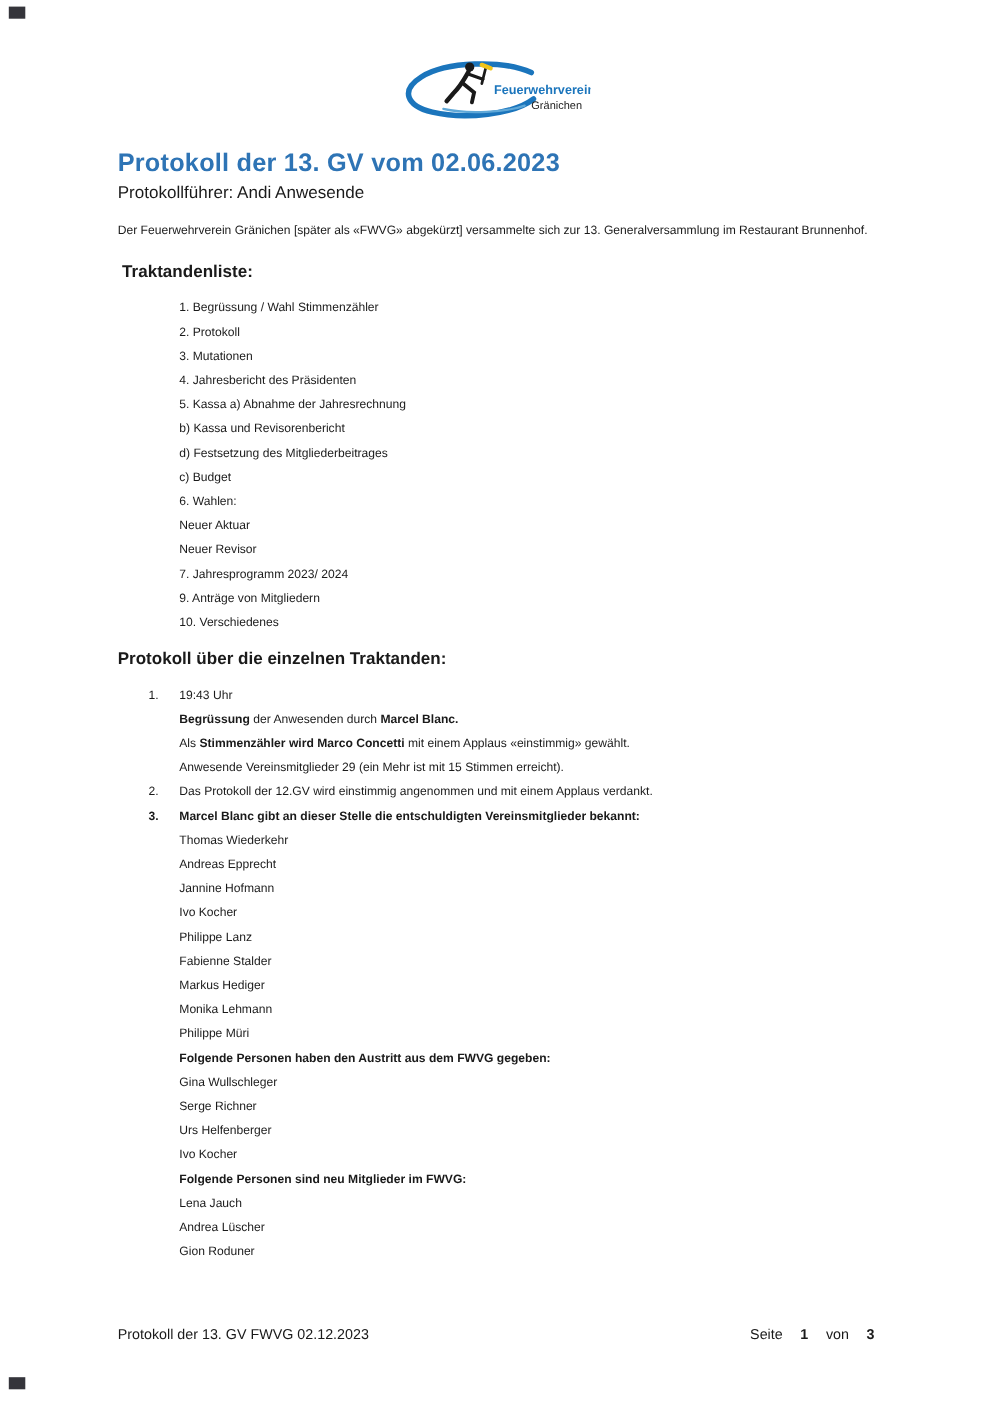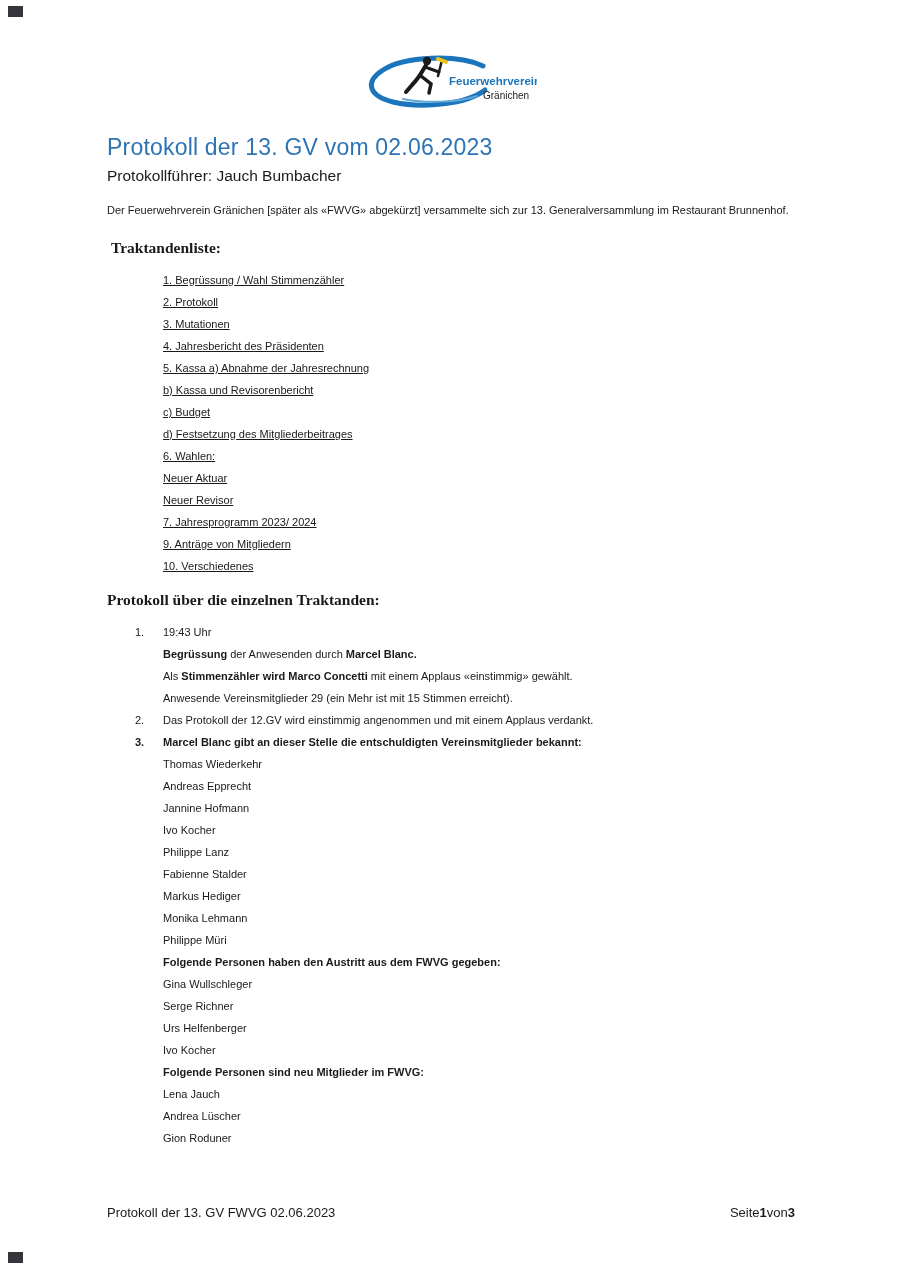--- a/index.html
+++ b/index.html
@@ -22,40 +22,39 @@
   .mark-bl { left:8px; top:1252px; }
 
   .content { padding:0 107px; }
 
   .logo-wrap { padding-top:52px; display:flex; justify-content:center; }
   .logo-svg text { font-family:"Liberation Sans", sans-serif; }
 
   h1.doc-title {
     margin-top:22px;
     font-size:23px;
-    font-weight:400;
+    font-weight:700;
     color:#2E74B5;
     letter-spacing:0.2px;
   }
   .subtitle { margin-top:6px; font-size:15.5px; }
 
   .body-text { font-size:11px; line-height:22px; }
   .intro { margin-top:14px; max-width:700px; }
 
   .section-heading {
     margin-top:16px;
     font-size:15.5px;
     line-height:22px;
     font-weight:700;
-    font-family:Liberation Serif, serif;
   }
   .agenda-heading { padding-left:4px; }
 
   .agenda-list { margin-top:10px; padding-left:56px; }
-  .agenda-line { min-height:22px;text-decoration:underline; }
+  .agenda-line { min-height:22px; }
 
   .minutes-heading { margin-top:12px; }
   .minutes-list { margin-top:10px; }
   .m-item { display:flex; align-items:flex-start; }
   .m-num { width:28px; margin-left:28px; flex:none; }
   .m-num.bold { font-weight:700; }
   .m-body { flex:1; min-width:0; }
   .m-line { min-height:22px; }
   .bold-line { font-weight:700; }
   b { font-weight:700; }
@@ -63,21 +62,21 @@
   .footer {
     position:absolute;
     left:107px;
     right:107px;
     top:1205px;
     display:flex;
     justify-content:space-between;
     font-size:13px;
     color:#1a1a1a;
   }
-  .footer-right { display:inline-flex; gap:0; }
+  .footer-right { display:inline-flex; gap:16px; }
 </style>
 </head>
 <body>
 
 <div class="page">
 
   <div class="corner-mark mark-tl"></div>
   <div class="corner-mark mark-bl"></div>
 
   <div class="content">
@@ -96,35 +95,35 @@
           <path d="M 73 24 L 77 8" stroke="#1a1a1a" stroke-width="2.5" stroke-linecap="round"></path>
           <path d="M 73 7 L 81 10" stroke="#f0c419" stroke-width="4" stroke-linecap="round"></path>
         </g>
 
         <text x="84" y="33" font-size="11.5" font-weight="bold" fill="#1B75BC">Feuerwehrverein</text>
         <text x="118" y="47" font-size="10" fill="#222222">Gränichen</text>
       </svg>
     </div>
 
     <h1 class="doc-title">Protokoll der 13. GV vom 02.06.2023</h1>
-    <p class="subtitle">Protokollführer: Jauch Bumbacher</p>
+    <p class="subtitle">Protokollführer: Andi Anwesende</p>
 
     <p class="body-text intro">Der Feuerwehrverein Gränichen [später als «FWVG» abgekürzt] versammelte sich zur 13. Generalversammlung im Restaurant Brunnenhof.</p>
 
     <p class="section-heading agenda-heading">Traktandenliste:</p>
 
     <div class="agenda-list body-text">
       <div class="agenda-line">1. Begrüssung / Wahl Stimmenzähler</div>
       <div class="agenda-line">2. Protokoll</div>
       <div class="agenda-line">3. Mutationen</div>
       <div class="agenda-line">4. Jahresbericht des Präsidenten</div>
       <div class="agenda-line">5. Kassa a) Abnahme der Jahresrechnung</div>
       <div class="agenda-line">b) Kassa und Revisorenbericht</div>
+      <div class="agenda-line">d) Festsetzung des Mitgliederbeitrages</div>
       <div class="agenda-line">c) Budget</div>
-      <div class="agenda-line">d) Festsetzung des Mitgliederbeitrages</div>
       <div class="agenda-line">6. Wahlen:</div>
       <div class="agenda-line">Neuer Aktuar</div>
       <div class="agenda-line">Neuer Revisor</div>
       <div class="agenda-line">7. Jahresprogramm 2023/ 2024</div>
       <div class="agenda-line">9. Anträge von Mitgliedern</div>
       <div class="agenda-line">10. Verschiedenes</div>
     </div>
 
     <p class="section-heading minutes-heading">Protokoll über die einzelnen Traktanden:</p>
 
@@ -169,21 +168,21 @@
           <div class="m-line">Lena Jauch</div>
           <div class="m-line">Andrea Lüscher</div>
           <div class="m-line">Gion Roduner</div>
         </div>
       </div>
 
     </div>
   </div>
 
   <div class="footer">
-    <span class="footer-left">Protokoll der 13. GV FWVG 02.06.2023</span>
+    <span class="footer-left">Protokoll der 13. GV FWVG 02.12.2023</span>
     <span class="footer-right">
       <span>Seite</span>
         <b>1</b>
         <span>von</span>
         <b>3</b>
     </span>
   </div>
 
 </div>
 

